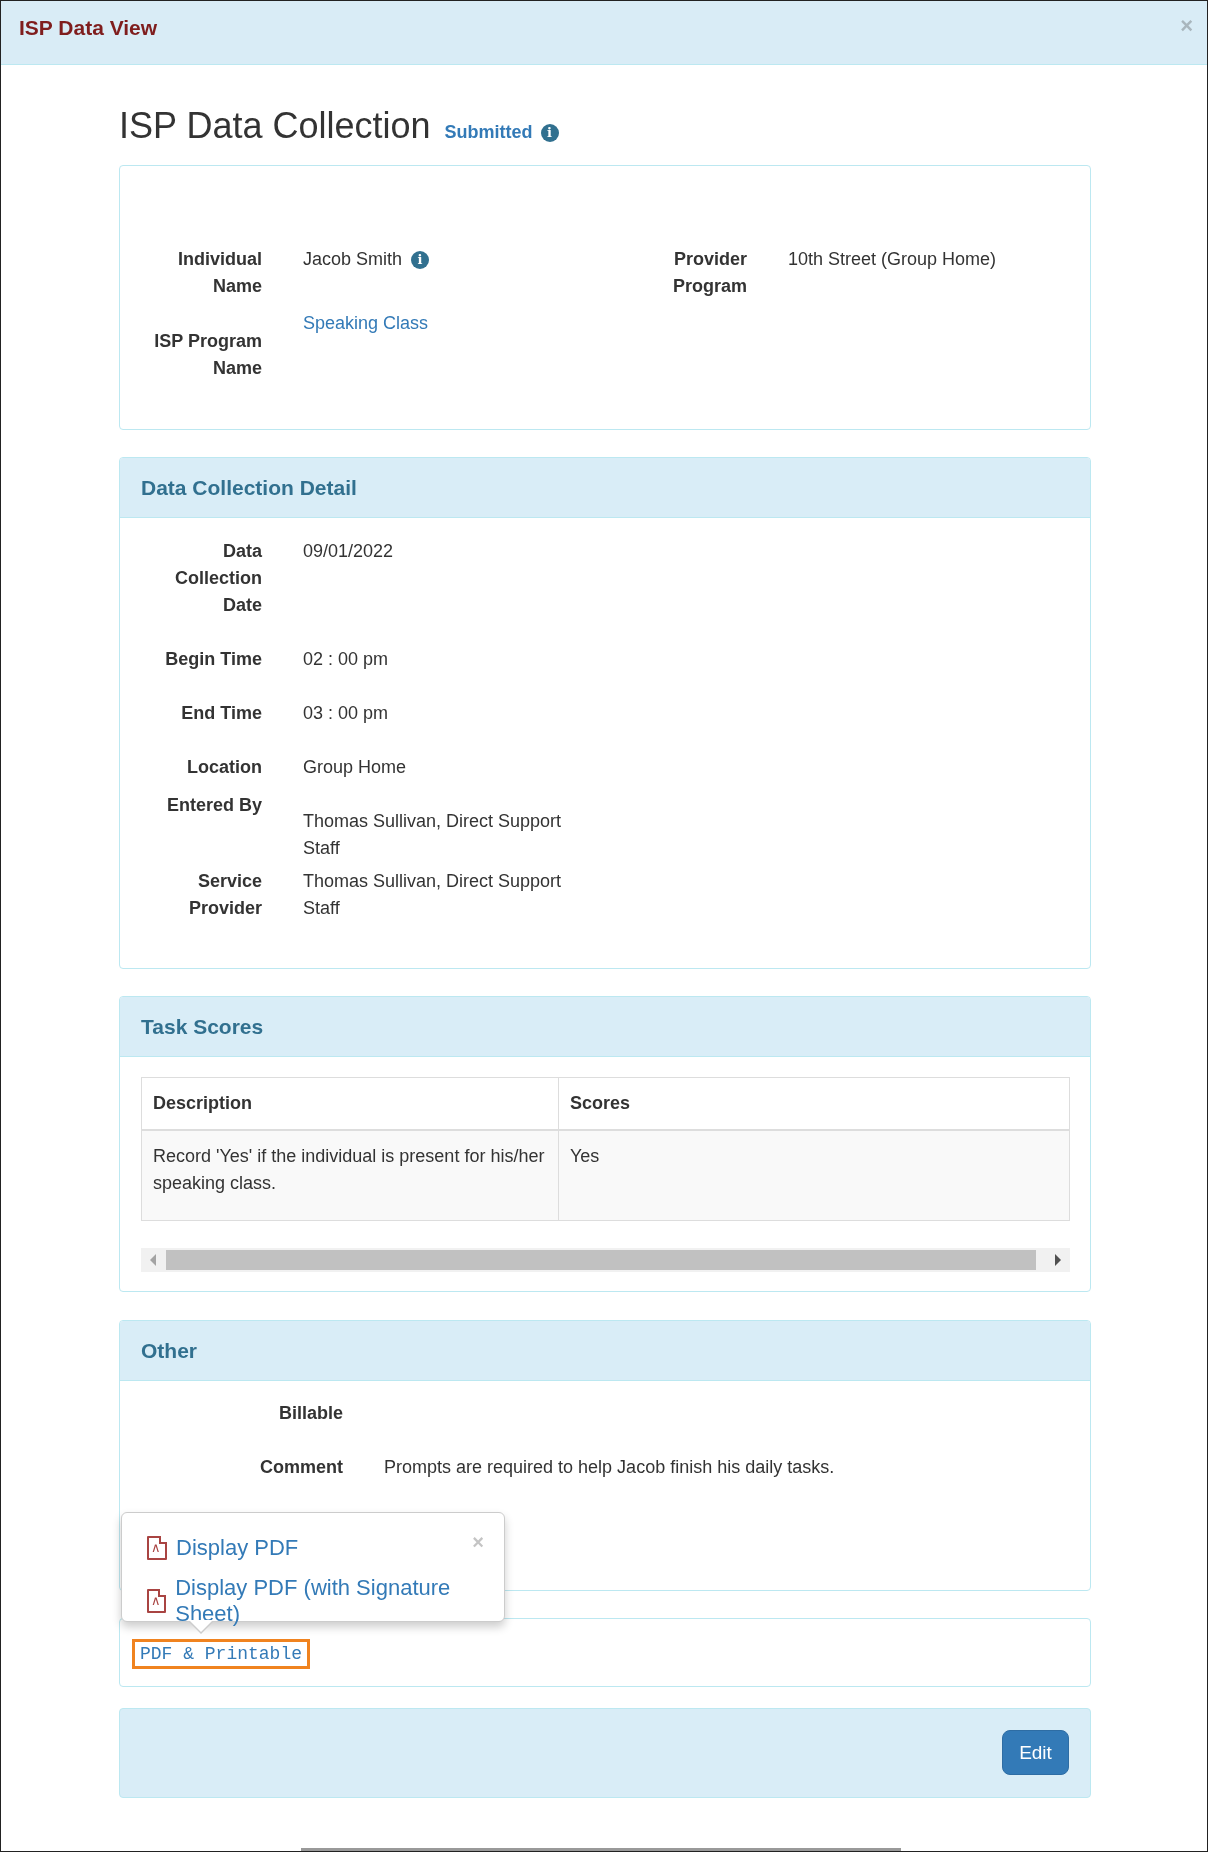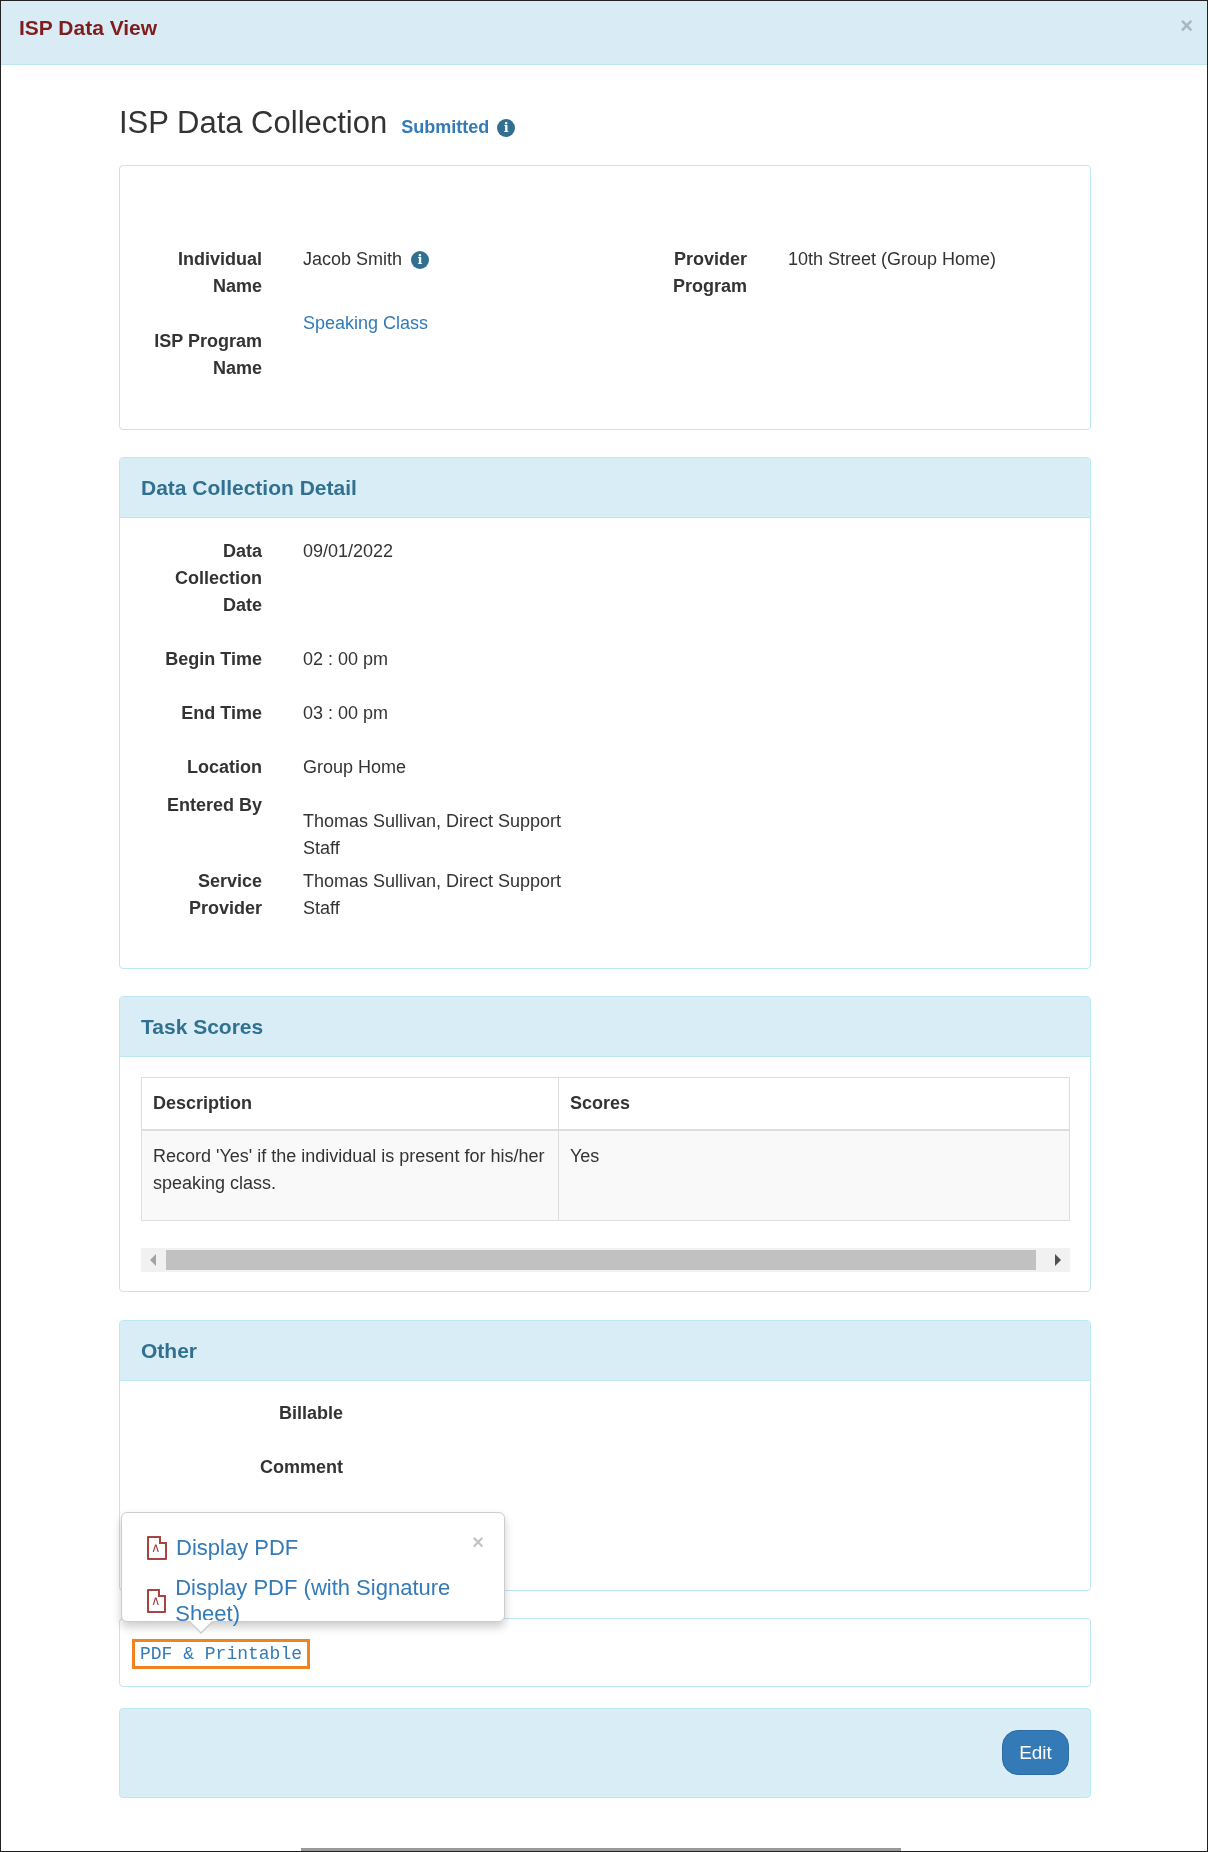--- a/index.html
+++ b/index.html
@@ -20,21 +20,21 @@
     font-size: 21px; font-weight: bold; color: #7f1d1d;
   }
   .modal-close {
     position: absolute; right: 14px; top: 12px;
     font-size: 22px; font-weight: bold; color: #a9b6bd; cursor: pointer;
   }
   .page-title {
     position: absolute; left: 118px; top: 104px; height: 40px;
     display: flex; align-items: baseline; gap: 14px;
   }
-  .page-title h1 { margin: 0; font-size: 31px; font-weight: normal; color: #333; }
+  .page-title h1 { margin: 0; font-size: 36px; font-weight: normal; color: #333; }
   .status {
     font-size: 18px; font-weight: bold; color: #337ab7;
     display: inline-flex; align-items: center; gap: 8px;
   }
   .info-icon {
     display: inline-block; width: 18px; height: 18px; border-radius: 50%;
     background: #31708f; color: #fff; font-size: 13px; font-weight: bold;
     font-family: "DejaVu Serif", serif; text-align: center; line-height: 18px;
   }
   .panel {
@@ -111,21 +111,21 @@
   .printable-link {
     position: absolute; left: 12px; top: 20px; padding: 2px 5px;
     border: 3px solid #f0831f; font-size: 18px; color: #337ab7; cursor: pointer; font-family: Liberation Mono, monospace;
   }
   .footer-panel {
     position: absolute; left: 118px; top: 1707px; width: 972px; height: 90px;
     background: #d9edf7; border: 1px solid #bce8f1; border-radius: 4px;
   }
   .btn-edit {
     position: absolute; right: 21px; top: 21px; width: 67px; height: 45px;
-    background: #337ab7; border: 1px solid #2e6da4; border-radius: 16px;
+    background: #337ab7; border: 1px solid #2e6da4; border-radius: 8px;
     color: #fff; font-size: 19px; font-family: "Liberation Sans", sans-serif; cursor: pointer;
   }
   .page-scroll {
     position: absolute; left: 300px; bottom: 0; width: 600px; height: 3px; background: #999;
   }
 </style>
 </head>
 <body>
 
 <div class="modal-header">
@@ -195,20 +195,21 @@
     <span class="arr right"></span>
   </div>
 </div>
 
 <div class="panel" style="top:1319px; height:271px;">
   <div class="panel-heading">Other</div>
   <div class="dl" style="left:0; top:0; width:100%; height:100%;">
     <div class="dt" style="left:20px; top:79px; width:203px;">Billable</div>
     <div class="dd" style="left:264px; top:79px;"></div>
     <div class="dt" style="left:20px; top:133px; width:203px;">Comment</div>
+    <div class="dd" style="left:264px; top:133px;">Prompts are required to help Jacob finish his daily tasks.</div>
   </div>
 </div>
 
 <div class="ghost-text">Reason for Deletion</div>
 
 <div class="popover">
   <div class="pop-item" style="top:22px;">
     <span class="pdf-icon"></span>
     <span>Display PDF</span>
   </div>

